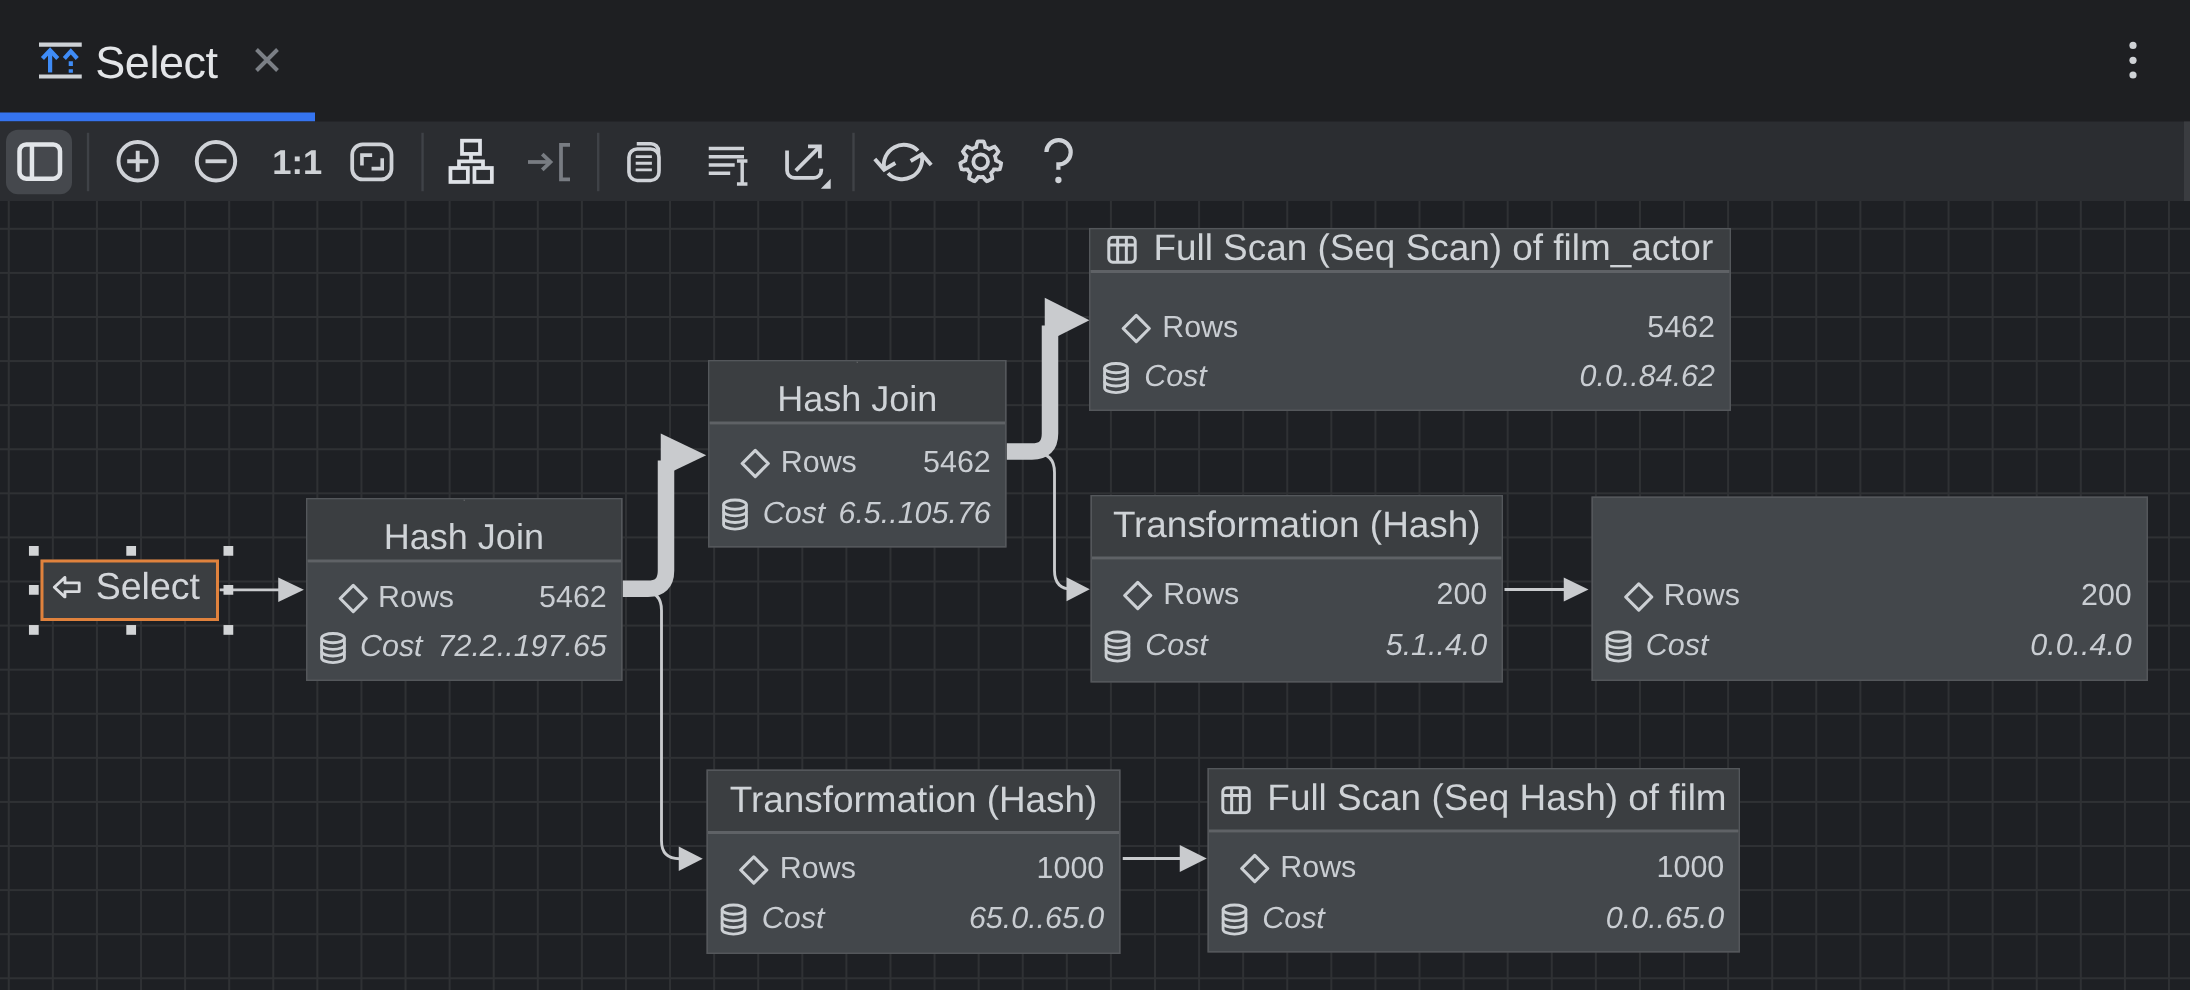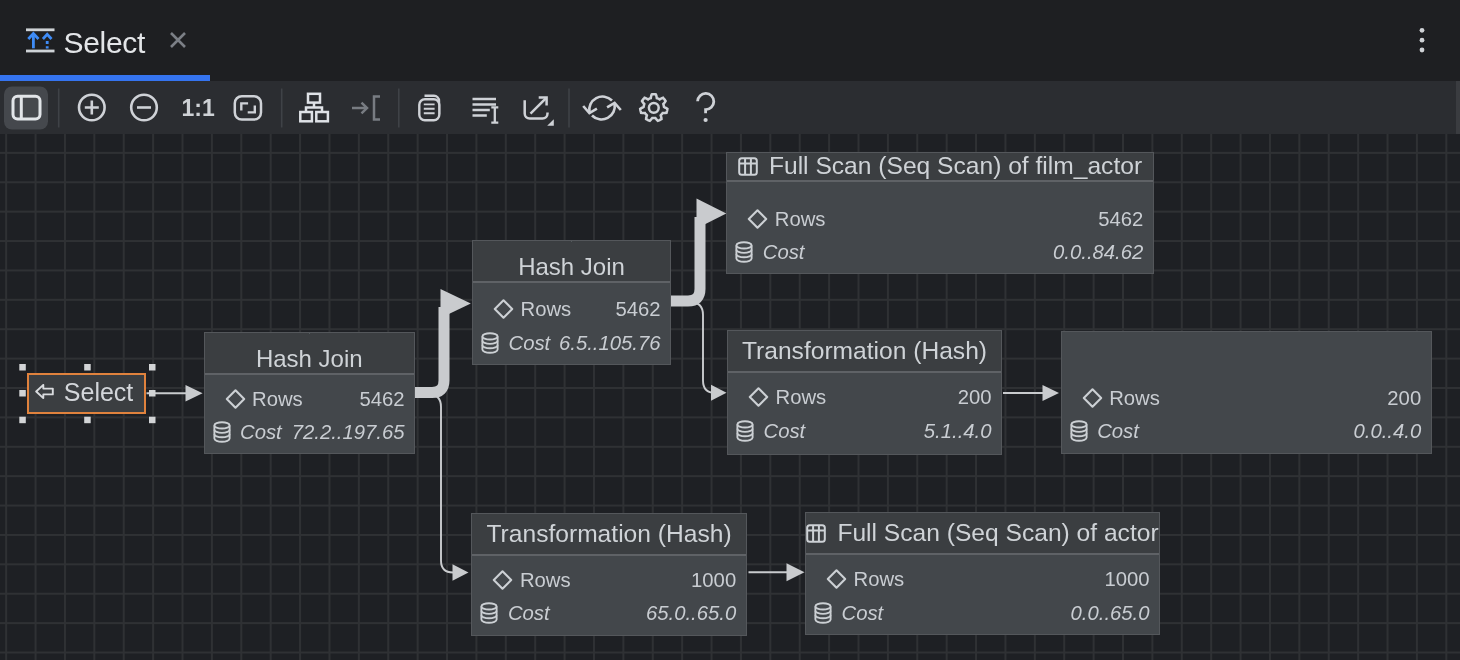--- a/index.html
+++ b/index.html
@@ -315,21 +315,21 @@
       <span class="lab">Cost</span>
       <span class="val">65.0..65.0</span>
     </div>
 </div>
 <div class="node" style="left:805px;top:512.2px;width:355px;height:123px">
   <div class="hd">
       <svg width="20" height="19" viewBox="0 0 20 19" fill="none" stroke="#ced2d6" stroke-width="2">
         <rect x="1.2" y="1.2" width="17.6" height="16.6" rx="2.6"></rect>
         <path d="M1.2,6.4 H18.8 M7.1,1.2 V17.8 M12.9,1.2 V17.8"></path>
       </svg>
-      <span>Full Scan (Seq Scan) of actor</span>
+      <span>Full Scan (Seq Hash) of film</span>
     </div>
   <div class="r r1">
       <svg class="ic" width="21" height="21" viewBox="0 0 21 21" fill="none" stroke="#ccd0d4" stroke-width="2.1" stroke-linejoin="round">
         <path d="M10.5,1.8 L19.2,10.5 L10.5,19.2 L1.8,10.5 Z"></path>
       </svg>
       <span class="lab">Rows</span>
       <span class="val">1000</span>
     </div>
   <div class="r r2">
       <svg class="ic" width="18" height="22" viewBox="0 0 18 22" fill="none" stroke="#ccd0d4" stroke-width="1.9">

